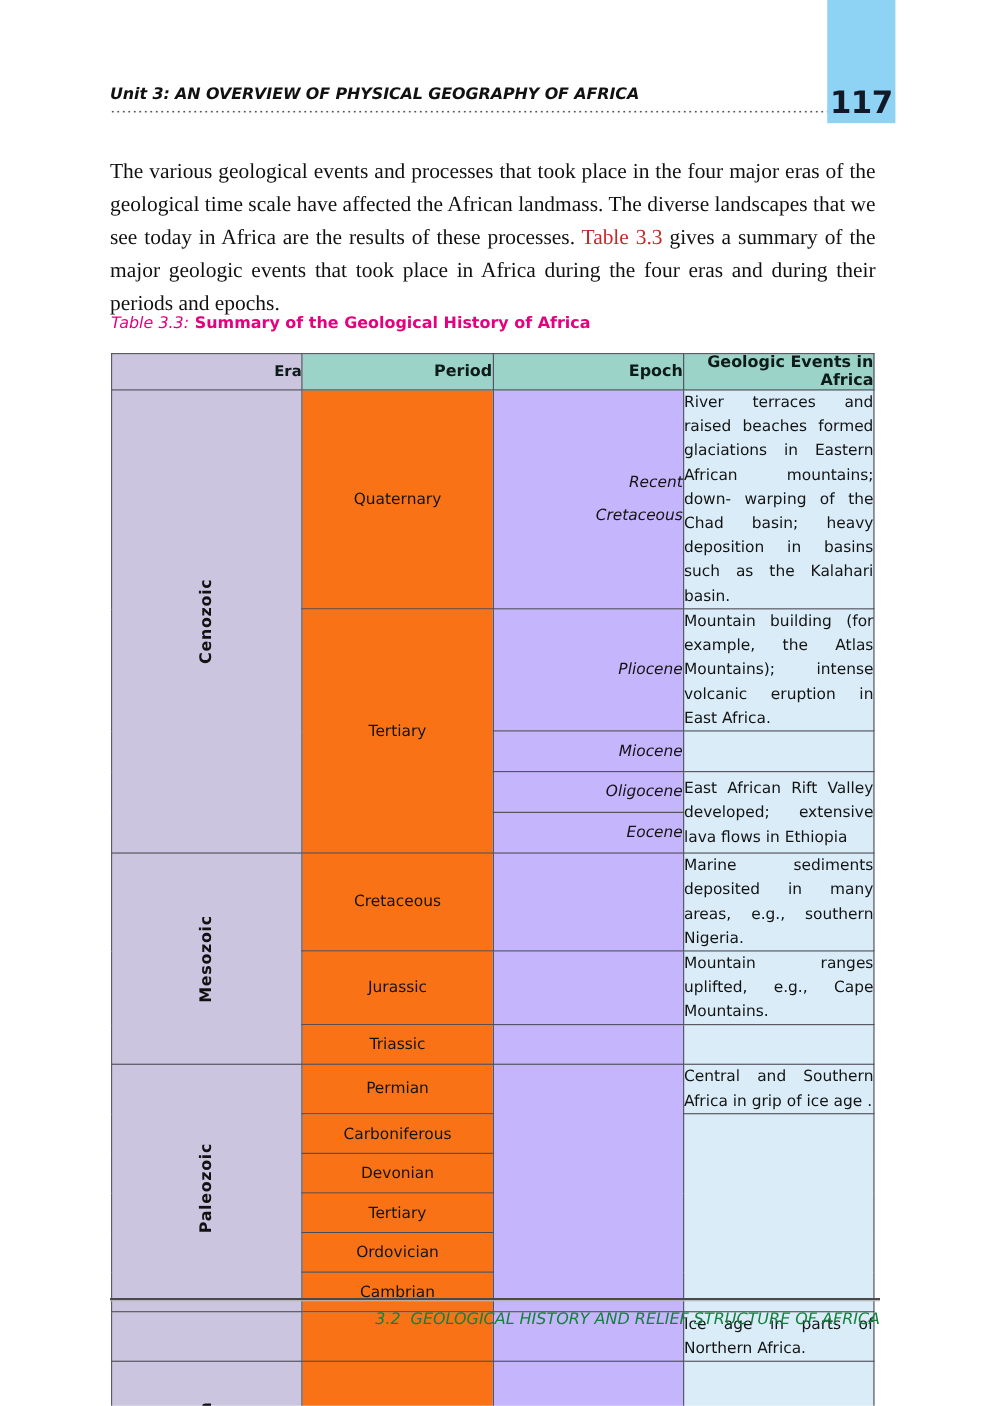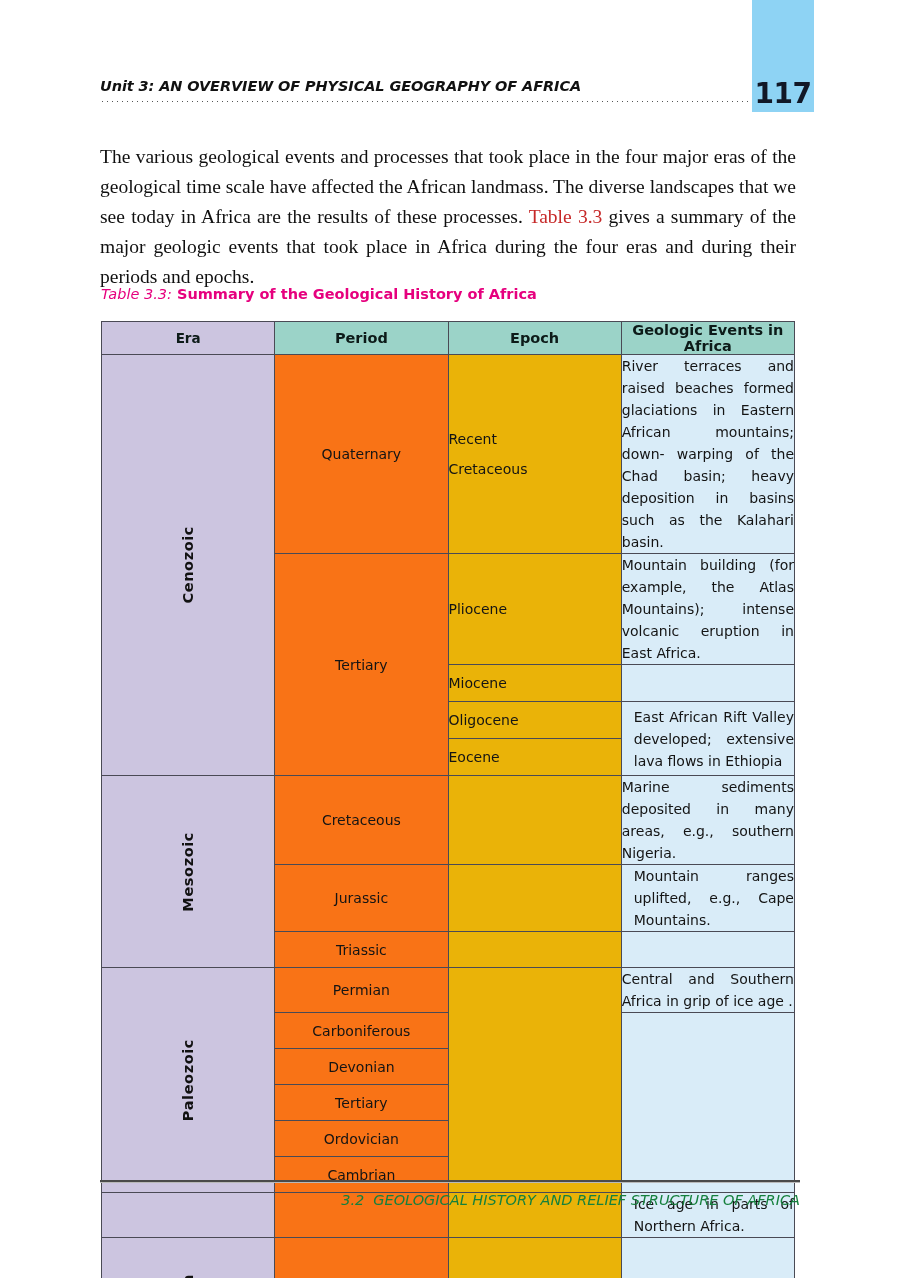--- a/index.html
+++ b/index.html
@@ -108,21 +108,21 @@
     border: 1px solid #4a4a55;
     padding: 0;
     vertical-align: middle;
   }
 
   
   .geo-table thead th {
     background: #9bd3c8;
     font-weight: 700;
     font-size: 14.5px;
-    text-align: center;
+    text-align: right;
     height: 25px;
     color: #0d1b19;
   }
   .geo-table thead th.era-head {
     background: #ccc5e0;
     font-size: 13.5px;
   }
 
   
   .c-era {
@@ -130,34 +130,35 @@
     width: 35px;
     text-align: center;
   }
   .c-period {
     background: #f97316;
     width: 127px;
     text-align: center;
     padding: 4px 2px;
   }
   .c-epoch {
-    background: #eab308;
+    background: #c4b5fd;
     width: 103px;
-    text-align: left;
+    text-align: right;
     padding: 4px 2px;
+    font-style: italic;
   }
   .c-event {
     background: #d9ecf8;
     padding: 4px 6px 4px 6px;
     text-align: justify;
     text-justify: inter-word;
     line-height: 22px;
     vertical-align: top;
   }
-  .c-event.mid { vertical-align: middle; padding-left: 12px; }
+  .c-event.mid { vertical-align: middle; }
 
   .rot {
     display: block;
     writing-mode: vertical-rl;
     transform: rotate(180deg);
     font-weight: 700;
     font-size: 14.5px;
     letter-spacing: 0.6px;
     margin: 0 auto;
     white-space: nowrap;

